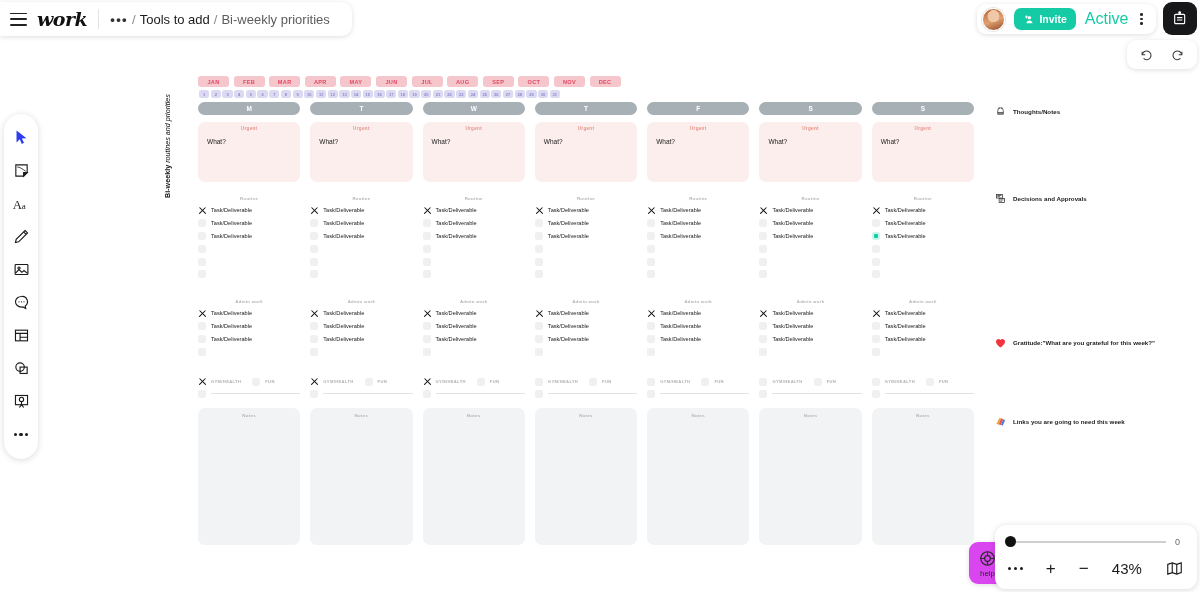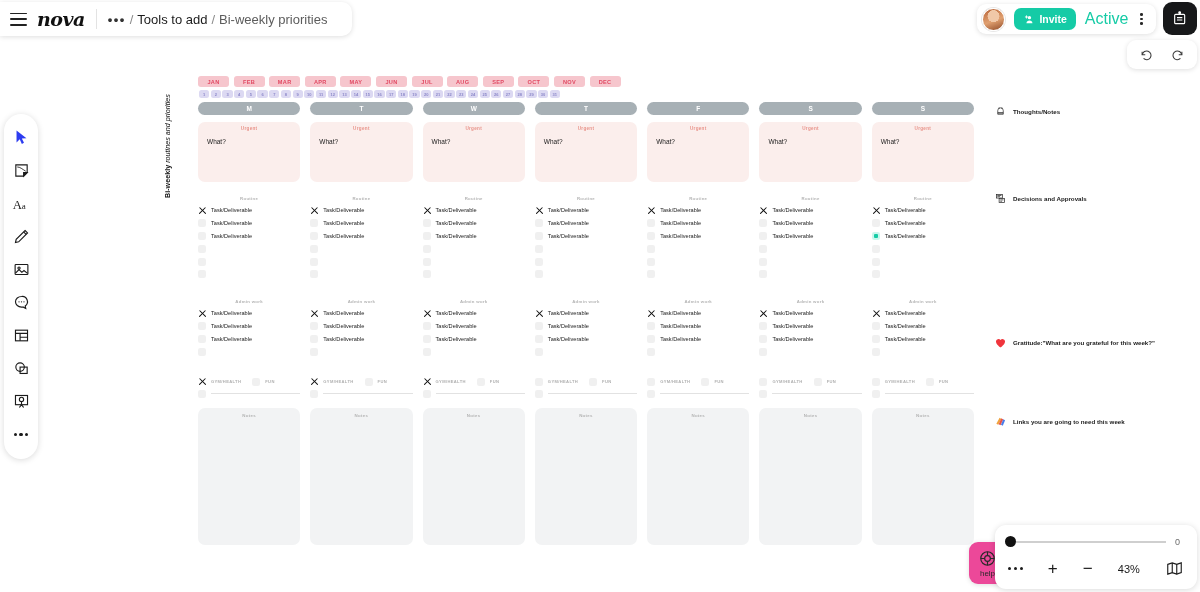--- a/index.html
+++ b/index.html
@@ -165,42 +165,42 @@
   .note-card .ttl { position: absolute; top: 5px; left: 0; right: 0; text-align: center; font-size: 4.4px; font-weight: 700; color: #b4b4b4; letter-spacing: .3px; }
 
   
   .anno { position: absolute; display: flex; align-items: center; gap: 7px; }
   .anno .lab { font-size: 6.2px; font-weight: 700; color: #1b1b1b; white-space: nowrap; }
   .anno .ico { width: 11px; height: 11px; display: flex; align-items: center; justify-content: center; flex: none; }
 
   
   .help-btn {
     position: absolute; right: 194px; bottom: 8px;
-    width: 37px; height: 42px; background: #ec4899; border-radius: 9px;
+    width: 37px; height: 42px; background: #d946ef; border-radius: 9px;
     box-shadow: 0 1px 5px rgba(0,0,0,.13);
     display: flex; flex-direction: column; align-items: center; justify-content: center;
     gap: 1px; z-index: 40; cursor: pointer;
   }
   .help-btn .t { font-size: 8px; color: #2a2a2a; }
 
   
   .zoom-panel {
     position: absolute; right: 3px; bottom: 3px;
     width: 202px; background: #fff; border-radius: 11px;
     box-shadow: 0 1px 6px rgba(0,0,0,.15); z-index: 40;
   }
   .zp-top { display: flex; align-items: center; gap: 9px; padding: 12px 12px 10px 14px; }
   .zp-track { flex: 1; height: 1.5px; background: #cfcfcf; position: relative; }
   .zp-knob { position: absolute; left: -4px; top: -5px; width: 11px; height: 11px; border-radius: 50%; background: #111; cursor: pointer; }
   .zp-val { font-size: 9px; color: #6b6b6b; min-width: 10px; }
   .zp-bot { display: flex; align-items: center; justify-content: space-between; padding: 3px 13px 12px; }
   .zp-dots { display: flex; gap: 2.6px; }
   .zp-dots i { width: 3.2px; height: 3.2px; border-radius: 50%; background: #1b1b1b; }
   .zp-sign { font-size: 17px; color: #1b1b1b; line-height: 1; cursor: pointer; font-weight: 300; }
-  .zp-pct { font-size: 11px; color: #1b1b1b; }
+  .zp-pct { font-size: 15px; color: #1b1b1b; }
 </style>
 </head>
 <body>
 
 <div class="toolbar">
   <div class="tool">
     <svg width="17" height="17" viewBox="0 0 24 24">
         <path d="M5 2 L5 19 L9.5 14.5 L12.5 21 L15.5 19.5 L12.5 13.5 L19 13 Z" fill="#2d3cf0"></path>
       </svg>
   </div>
@@ -812,21 +812,21 @@
       </div>
     </div>
 </div>
 
 <div class="topbar-left">
   <div class="hamburger">
       <i></i>
       <i></i>
       <i></i>
     </div>
-  <div class="logo">nova</div>
+  <div class="logo">work</div>
   <div class="vdiv"></div>
   <div class="dots3">•••</div>
   <div class="crumb">
     <span class="sep">/</span><span>Tools to add</span><span class="sep">/</span><span class="cur">Bi-weekly priorities</span>
   </div>
 </div>
 
 <div class="topbar-right">
   <div class="avatar"></div>
   <button class="invite-btn">

